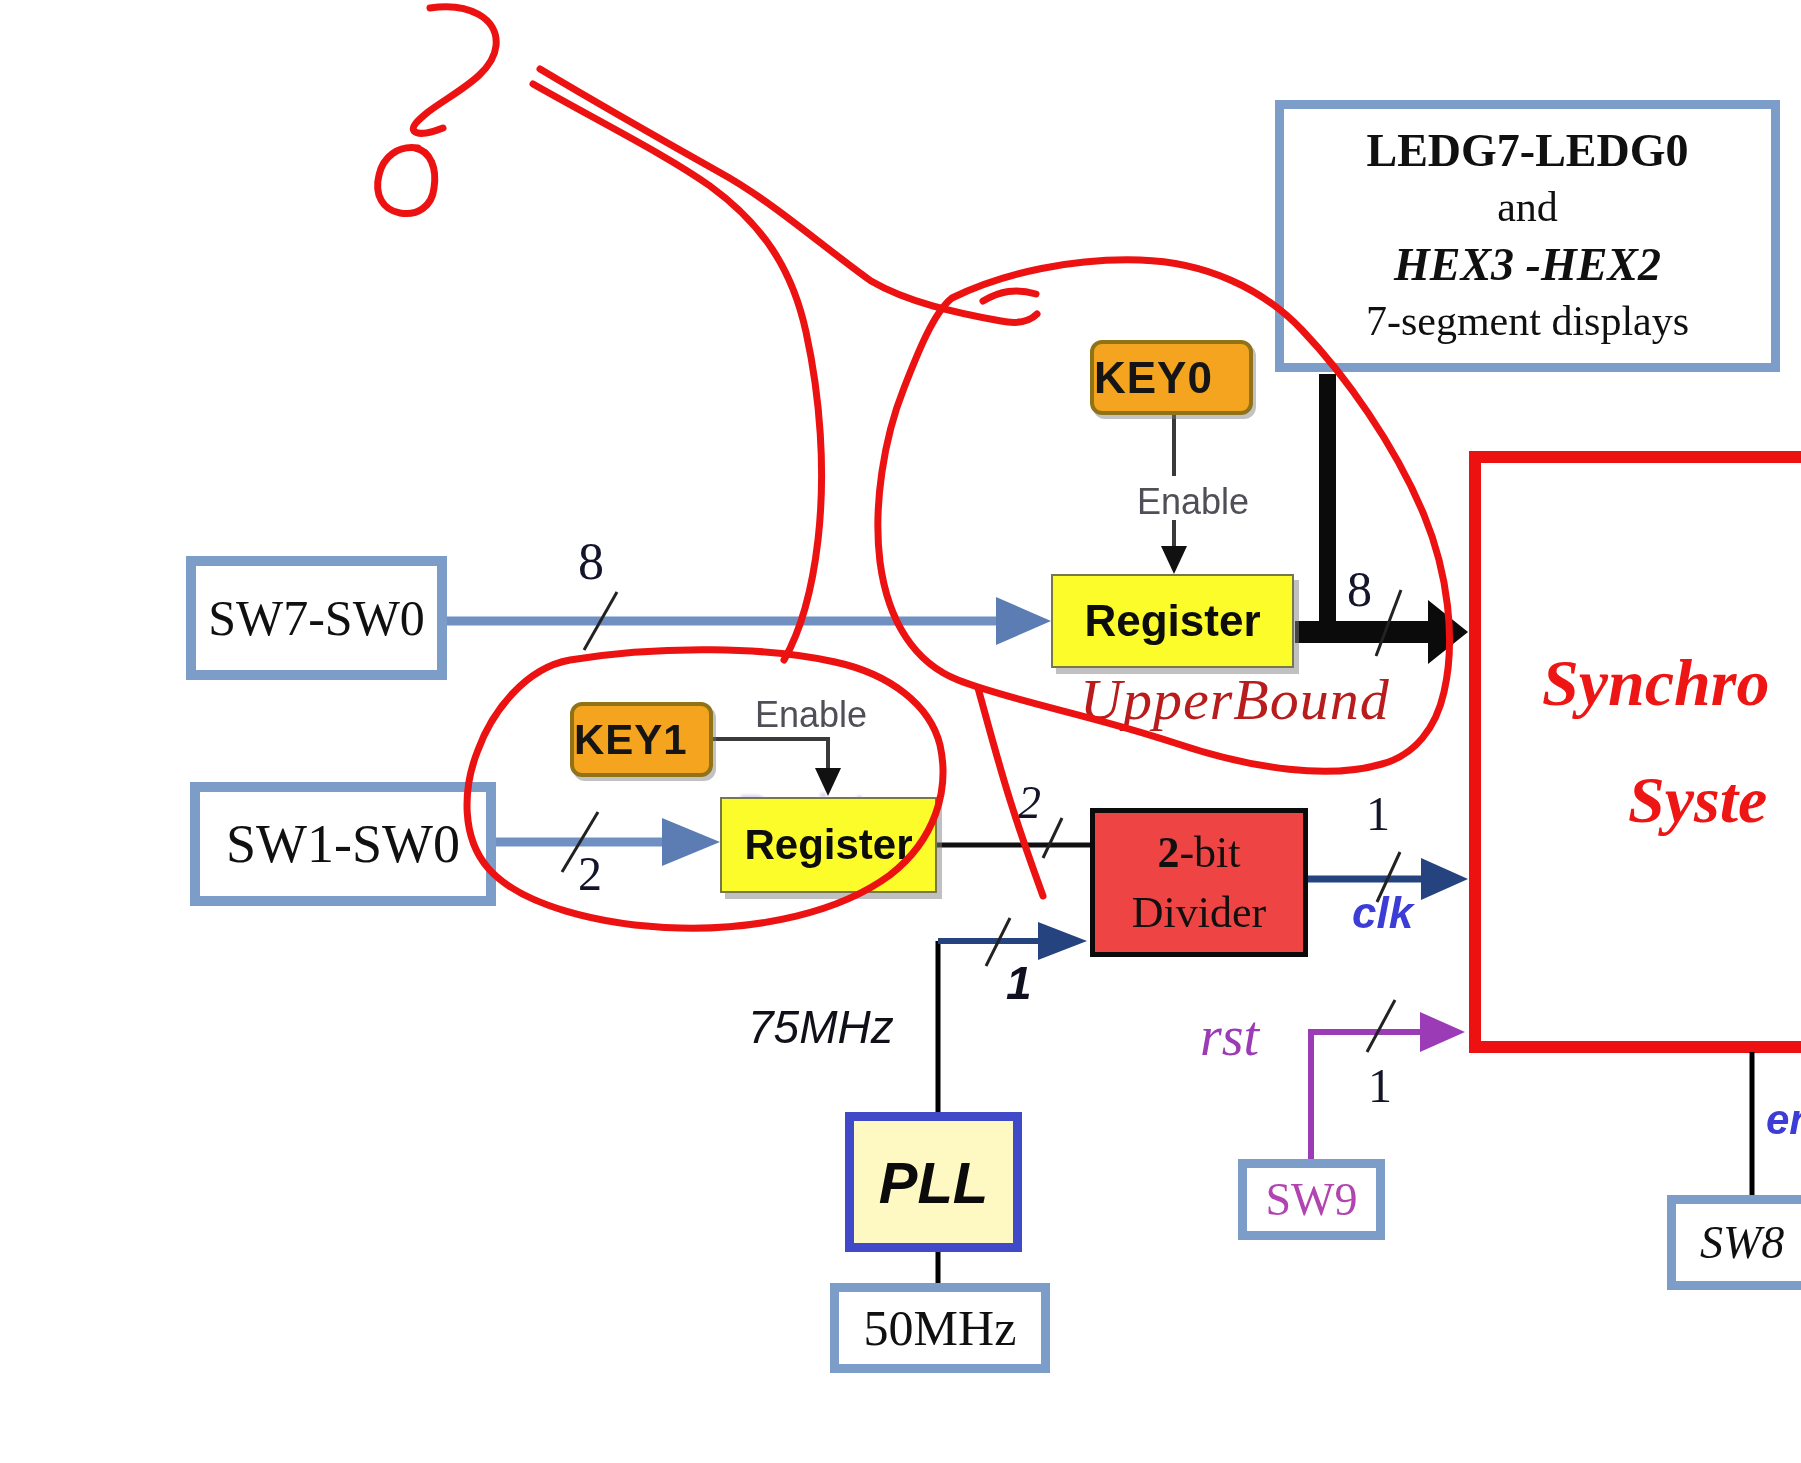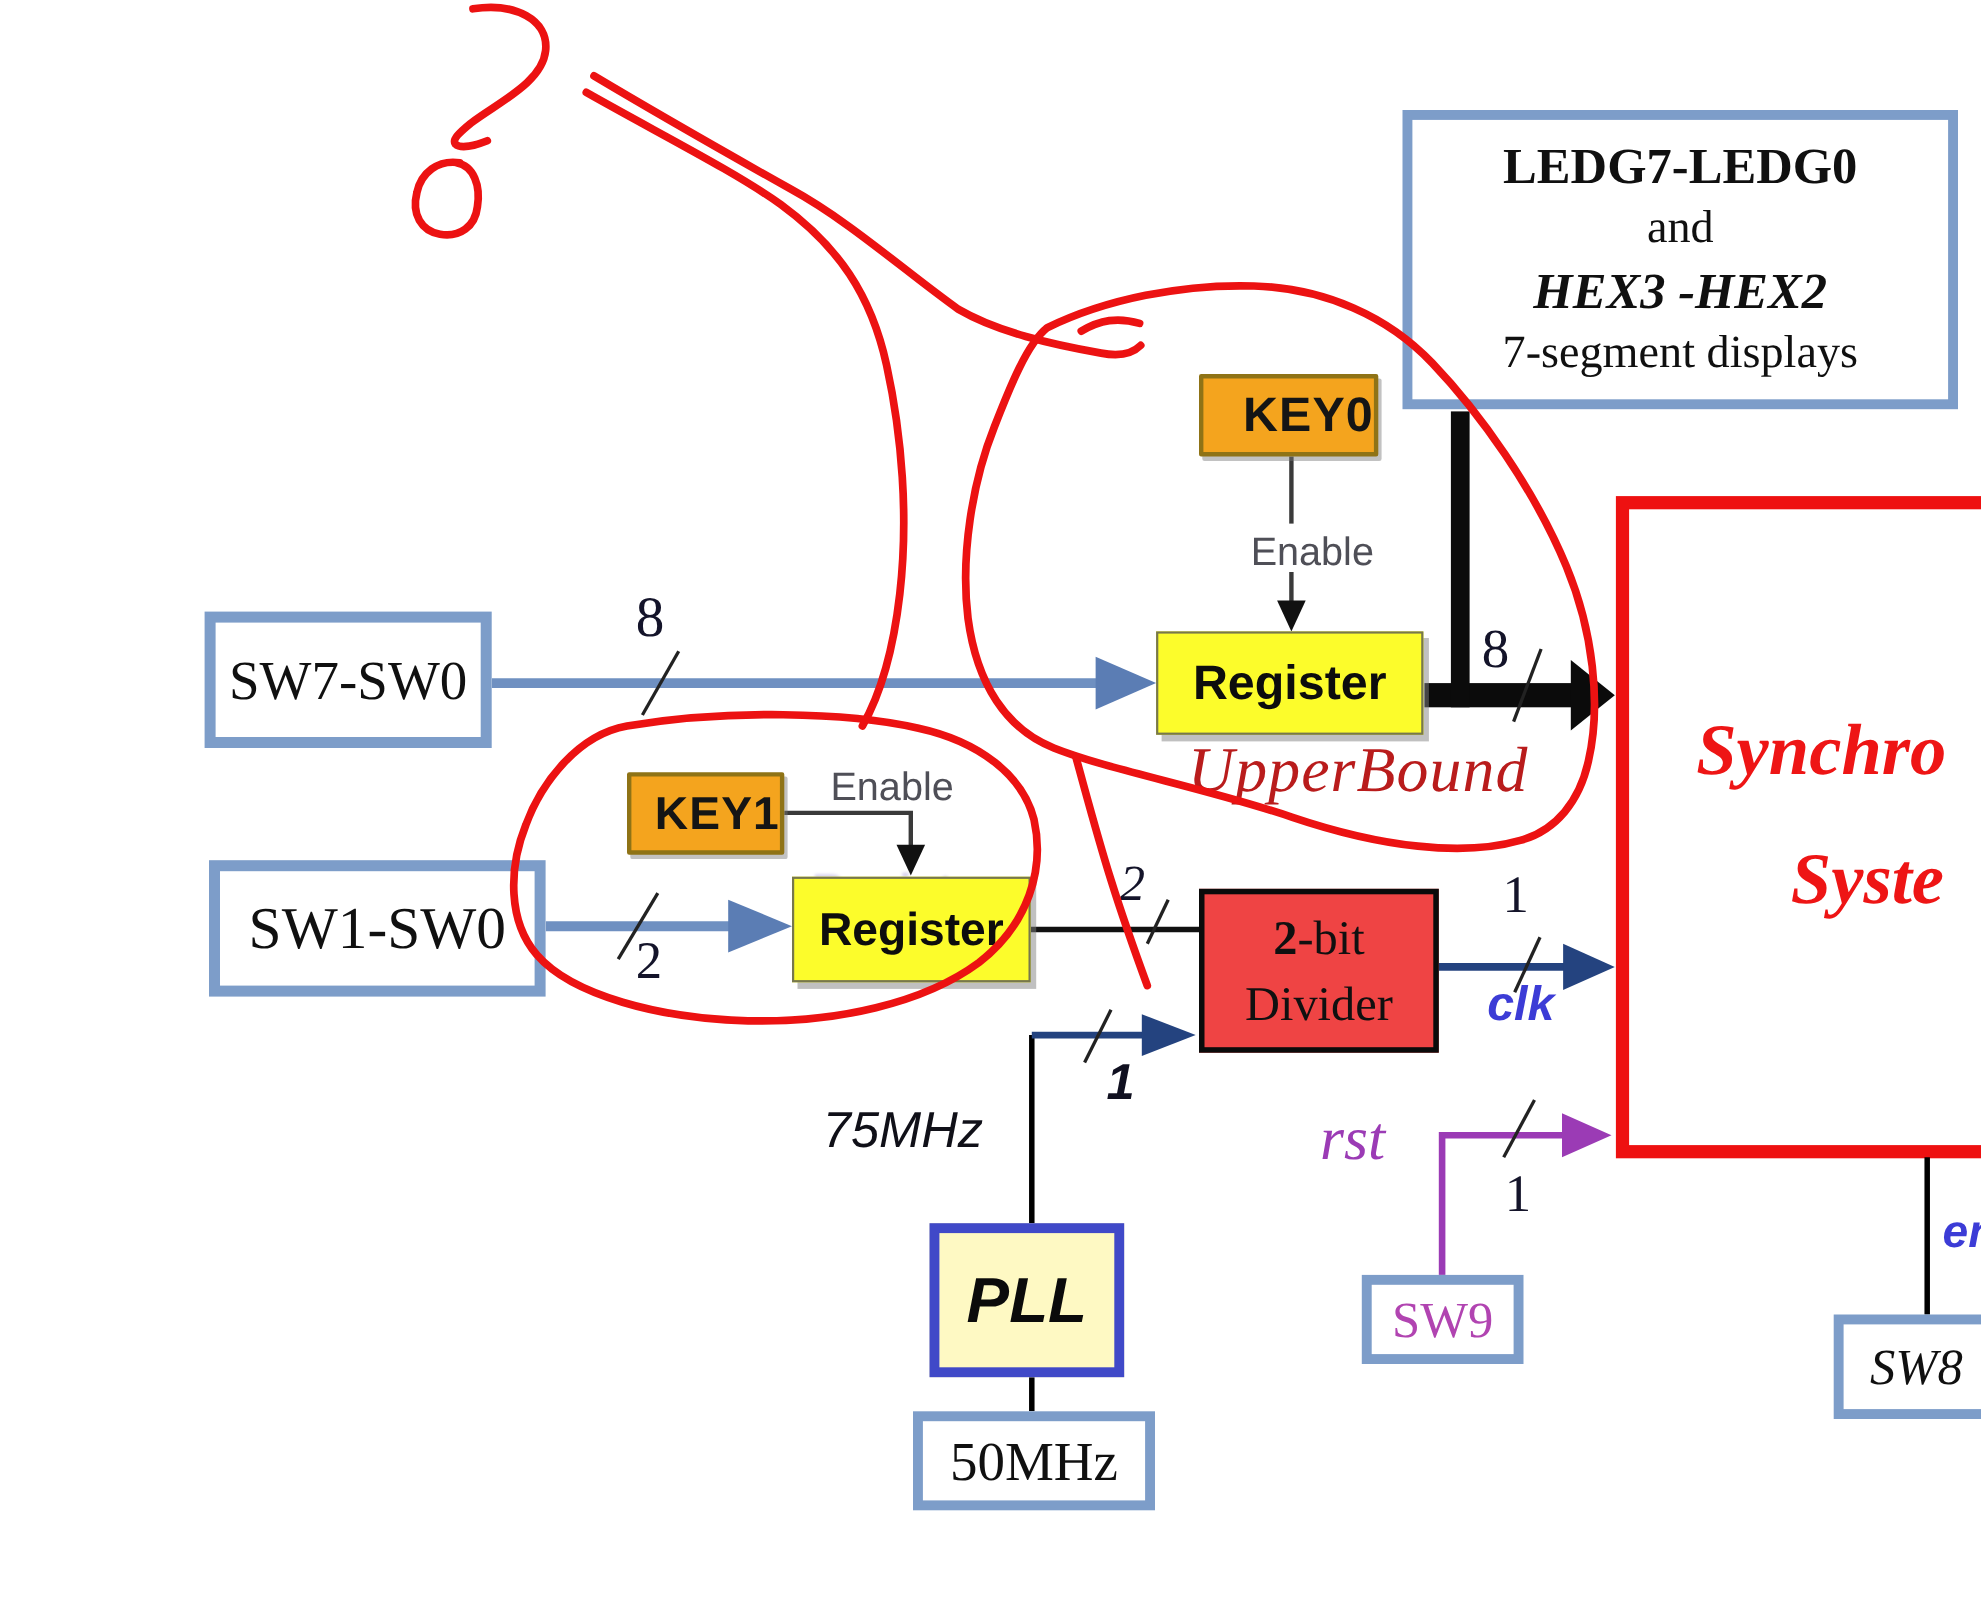--- a/index.html
+++ b/index.html
@@ -4,22 +4,22 @@
 <style>
   html,body{margin:0;padding:0;background:#ffffff;}
   #stage{position:relative;width:1801px;height:1463px;overflow:hidden;background:#ffffff;
          font-family:"Liberation Sans",sans-serif;}
   svg{position:absolute;left:0;top:0;}
   .layer{pointer-events:none;}
   
   .bluebox{position:absolute;background:#fff;border:10px solid #7d9dc9;box-sizing:border-box;
            display:flex;align-items:center;justify-content:center;color:#101010;
            font-family:"Liberation Serif",serif;}
-  .keybox{position:absolute;background:#f4a41e;border:4px solid #8f7316;border-radius:2px;
-          box-sizing:border-box;display:flex;align-items:center;justify-content:flex-end;
+  .keybox{position:absolute;background:#f4a41e;border:4px solid #8f7316;border-radius:12px;
+          box-sizing:border-box;display:flex;align-items:center;justify-content:flex-start;
           color:#151515;font-size:44px;font-weight:600;letter-spacing:1px;
           box-shadow:3px 4px 0 rgba(120,120,120,.45);}
   .regbox{position:absolute;background:#fcfc2b;border:2px solid #77774d;box-sizing:border-box;
           display:flex;align-items:center;justify-content:center;color:#0d0d0d;
           font-size:44px;font-weight:bold;box-shadow:5px 6px 0 rgba(130,130,130,.5);}
   .lbl{position:absolute;white-space:nowrap;}
   
   .ledg-box{left:1275px;top:100px;width:505px;height:272px;border-width:9px;
             flex-direction:column;line-height:57px;font-size:42px;}
   .ledg-l1{font-weight:bold;font-size:46px;}

